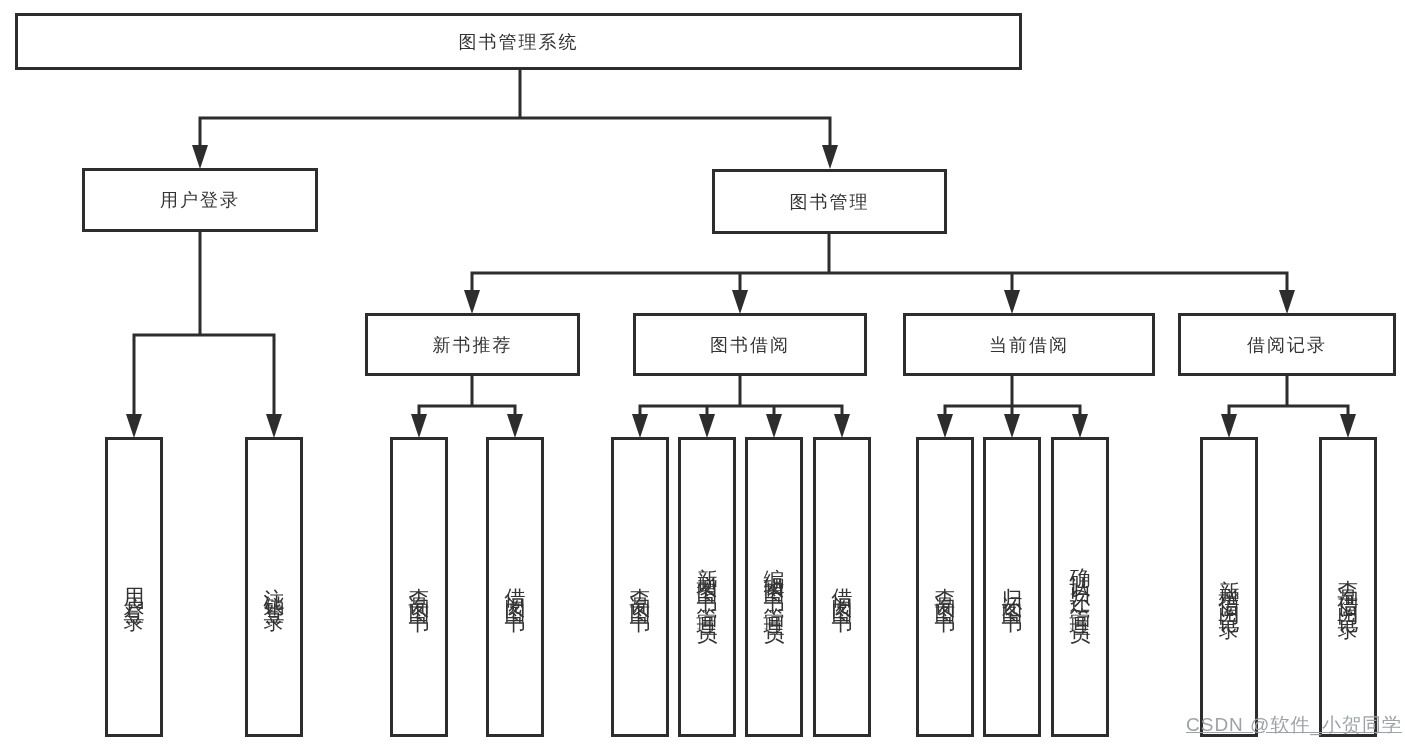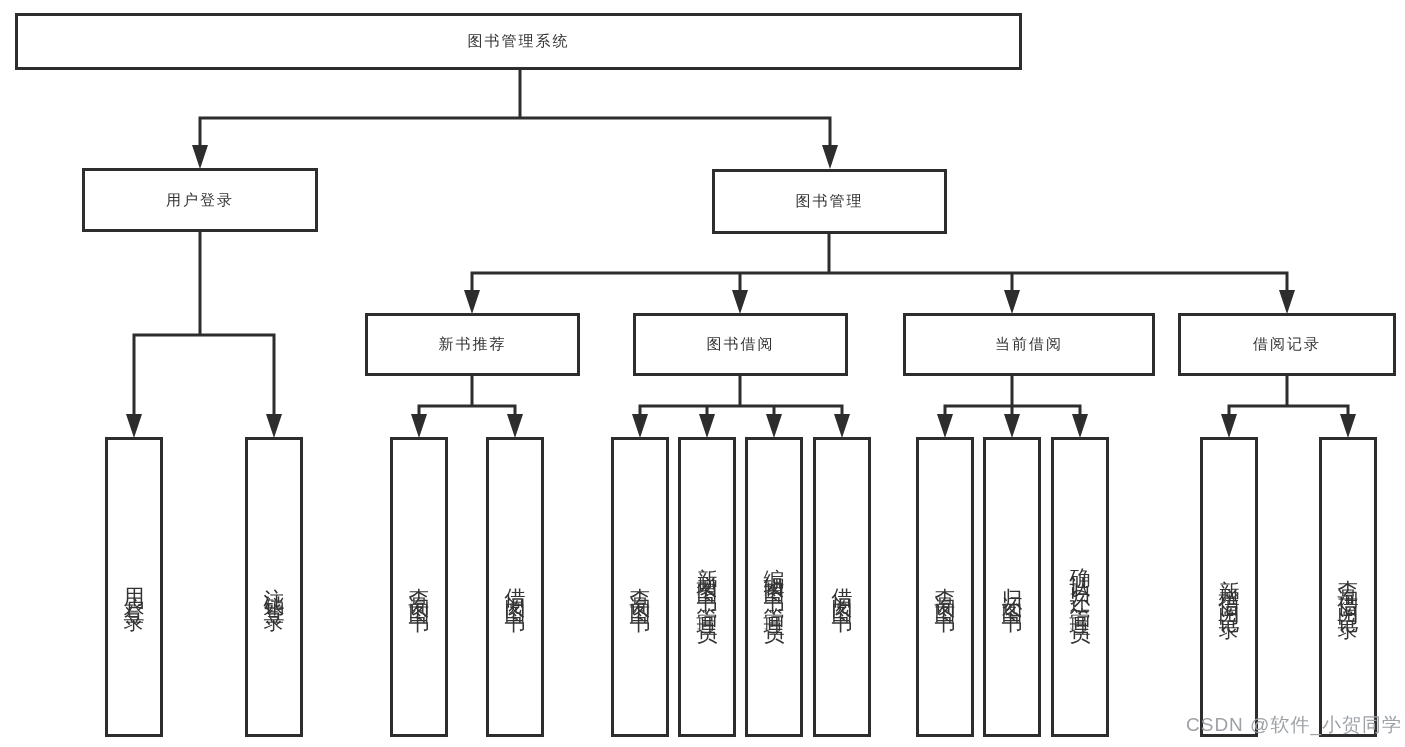--- a/index.html
+++ b/index.html
@@ -21,21 +21,21 @@
     position: absolute;
     box-sizing: border-box;
     background: #ffffff;
     border: 3px solid #2d2d2d;
     display: flex;
     align-items: center;
     justify-content: center;
     color: #333333;
   }
   .h-node {
-    font-size: 15px;
+    font-size: 18px;
     letter-spacing: 2px;
     white-space: nowrap;
   }
   .leaf {
     width: 58px;
     height: 300px;
     top: 437px;
     writing-mode: vertical-rl;
     text-orientation: mixed;
     font-size: 21px;
@@ -44,20 +44,21 @@
   }
   .watermark {
     position: absolute;
     left: 1186px;
     top: 712px;
     font-size: 19px;
     letter-spacing: 1px;
     color: #9da2a7;
     white-space: nowrap;
     z-index: 5;
+    text-decoration: underline;
   }
 </style>
 </head>
 <body>
 
 <div class="canvas">
 
   <svg class="connector-layer" viewBox="0 0 1405 747" xmlns="http://www.w3.org/2000/svg">
     <g stroke="#2d2d2d" stroke-width="3" fill="none" stroke-linecap="square">
 
@@ -104,21 +105,21 @@
       <polygon points="1340,414 1356,414 1348,438"></polygon>
     </g>
   </svg>
 
   <div class="node h-node" style="left:15px; top:13px; width:1007px; height:57px;">图书管理系统</div>
 
   <div class="node h-node" style="left:82px; top:168px; width:236px; height:64px;">用户登录</div>
   <div class="node h-node" style="left:365px; top:313px; width:215px; height:63px;">新书推荐</div>
 
   <div class="node h-node" style="left:712px; top:169px; width:235px; height:65px;">图书管理</div>
-  <div class="node h-node" style="left:633px; top:313px; width:215px; height:63px;">图书借阅</div>
+  <div class="node h-node" style="left:633px; top:313px; width:234px; height:63px;">图书借阅</div>
   <div class="node h-node" style="left:903px; top:313px; width:252px; height:63px;">当前借阅</div>
   <div class="node h-node" style="left:1178px; top:313px; width:218px; height:63px;">借阅记录</div>
 
   <div class="node leaf" style="left:105px;">用户登录</div>
   <div class="node leaf" style="left:245px;">注销登录</div>
 
   <div class="node leaf" style="left:390px;">查询图书</div>
   <div class="node leaf" style="left:486px;">借阅图书</div>
 
   <div class="node leaf" style="left:611px;">查询图书</div>

